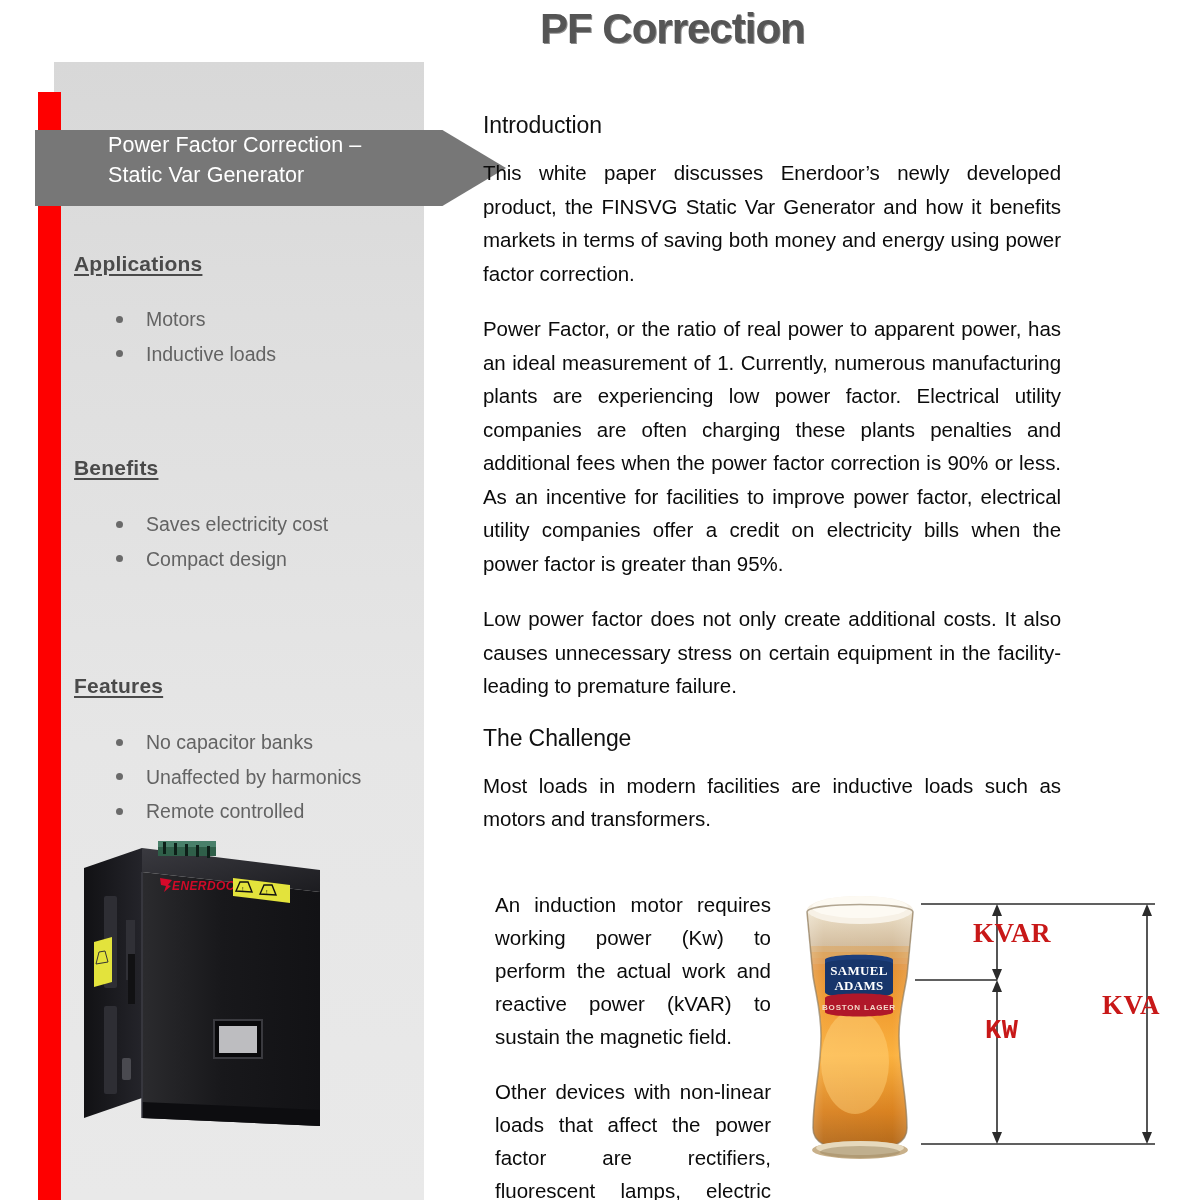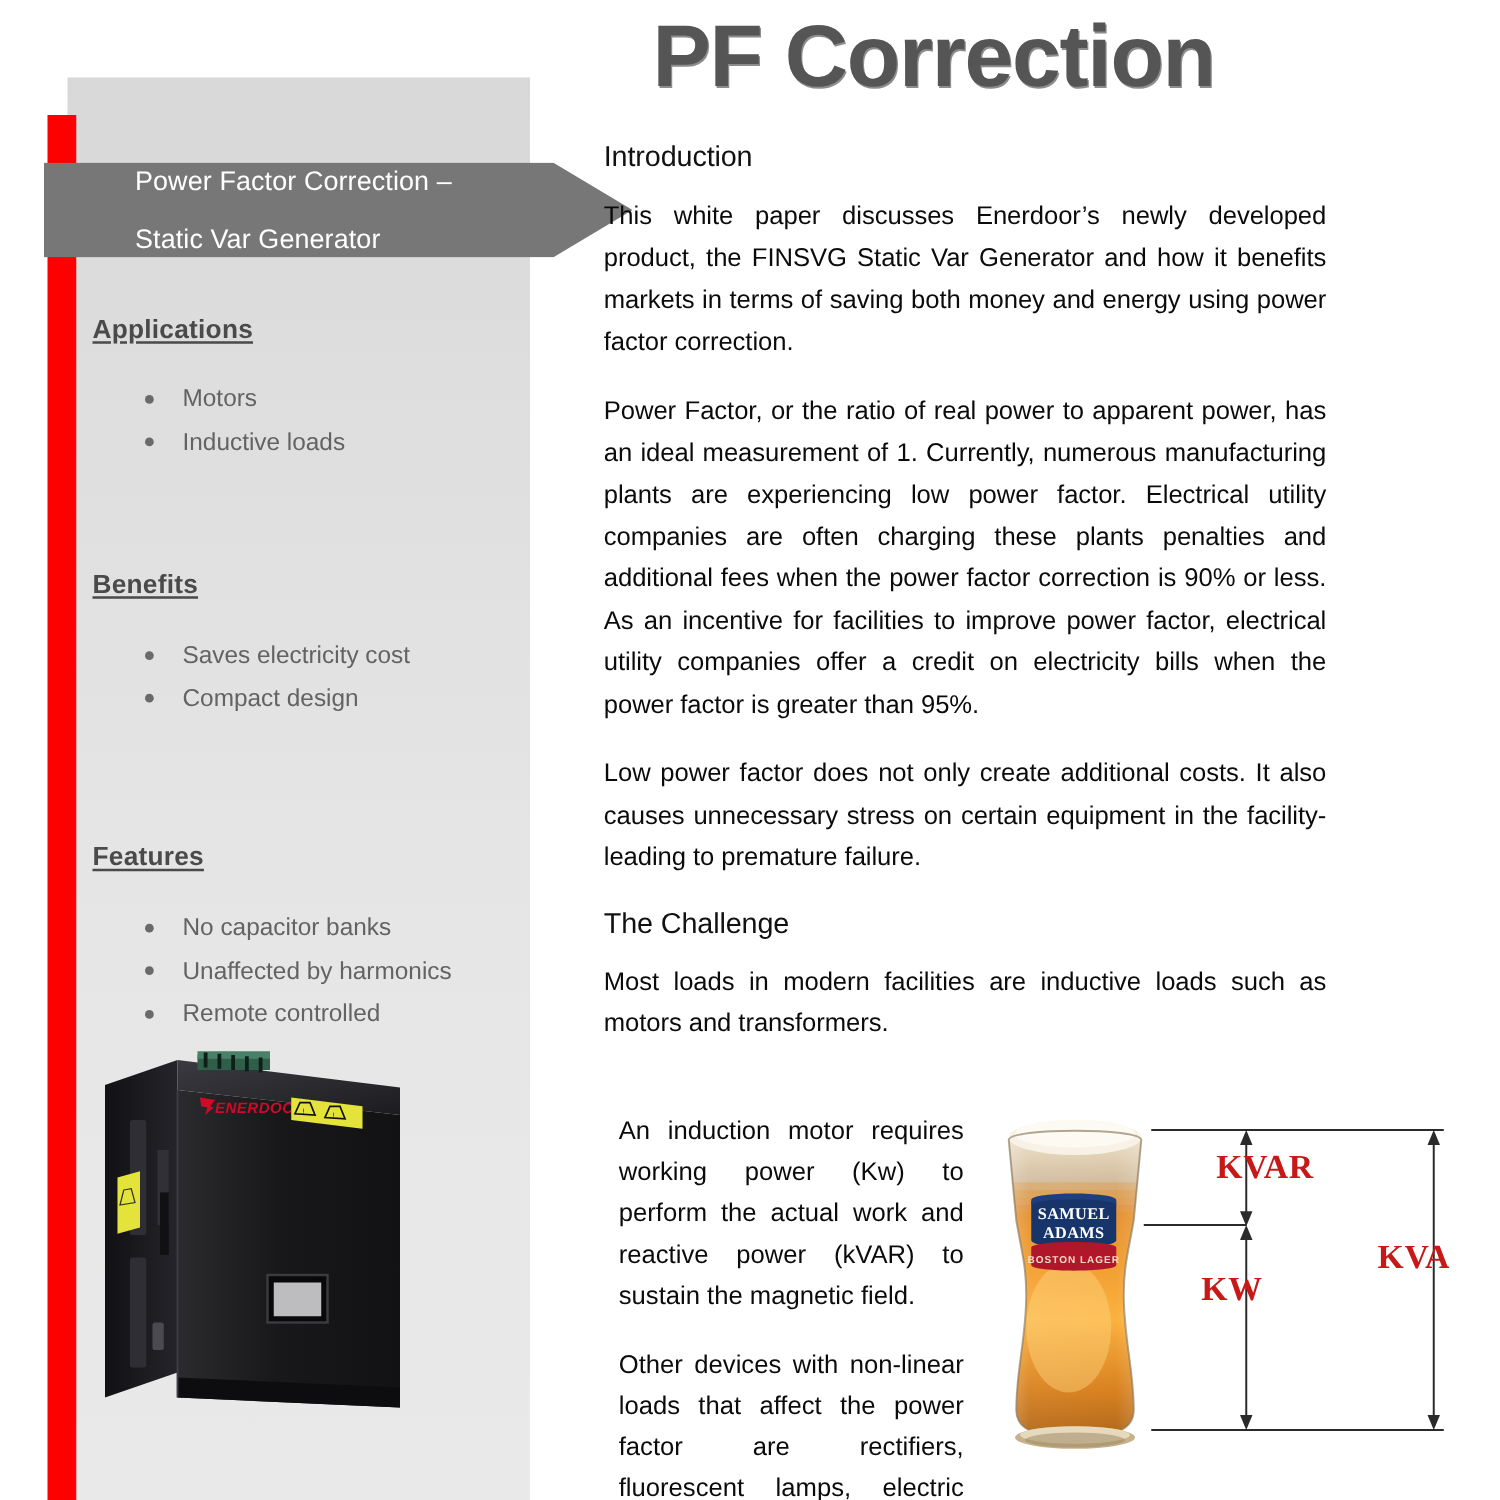--- a/index.html
+++ b/index.html
@@ -40,21 +40,21 @@
   #arrow-banner {
     position: absolute;
     left: -19px; top: 68px;
     width: 471px; height: 76px;
     color: #ffffff;
     background: #777777;
     -webkit-clip-path: polygon(0 0, 86.5% 0, 100% 50%, 86.5% 100%, 0 100%);
     clip-path: polygon(0 0, 86.5% 0, 100% 50%, 86.5% 100%, 0 100%);
     display: flex;
     flex-direction: column;
-    justify-content: space-between;
+    justify-content: flex-start;
     padding-left: 73px;
   }
   #arrow-banner .bl {
     font-size: 21.5px;
     line-height: 30px;
     letter-spacing: .1px;
     font-weight: 400;
     color: #ffffff;
     white-space: nowrap;
   }
@@ -93,22 +93,22 @@
   
   #product-photo {
     position: absolute;
     left: 68px; top: 830px;
     width: 318px; height: 310px;
   }
 
   
   #doc-title {
     position: absolute;
-    left: 522px; top: 5px;
-    font-size: 70px;
+    left: 540px; top: 5px;
+    font-size: 42px;
     font-weight: bold;
     color: #555555;
     letter-spacing: -1px;
     text-shadow: 1px 1px 0 #8d8d8d;
     font-family: "Liberation Sans", sans-serif;
   }
   #main {
     position: absolute;
     left: 483px; top: 112px;
     width: 578px;
@@ -162,21 +162,21 @@
   #kva-diagram { position: absolute; left: 120px; top: 12px; width: 280px; height: 270px; }
   .kva-label {
     position: absolute;
     font-family: "Liberation Serif", serif;
     font-weight: bold;
     color: #c81818;
     font-size: 27px;
     letter-spacing: .5px;
   }
   #lbl-kvar { left: 178px; top: 38px; }
-  #lbl-kw   { left: 166px; top: 136px; }
+  #lbl-kw   { left: 190px; top: 136px; font-family: Liberation Mono, monospace; }
   #lbl-kva  { left: 307px; top: 110px; font-family: Liberation Serif, serif; }
 </style>
 </head>
 <body>
 
 <div id="page">
 
   <div id="sidebar-panel"></div>
   <div id="sidebar-redbar"></div>
 

